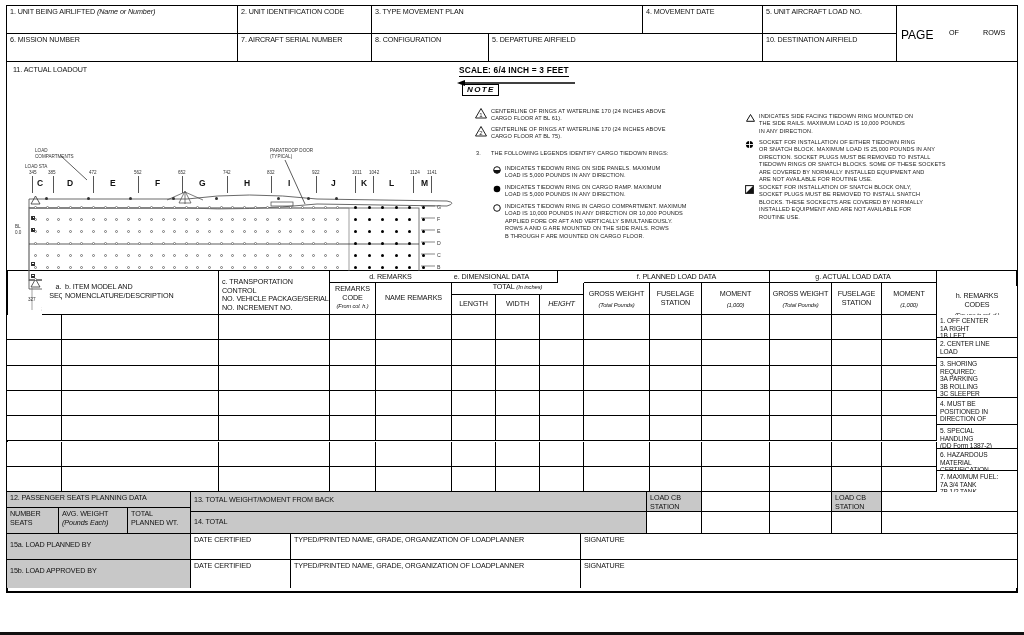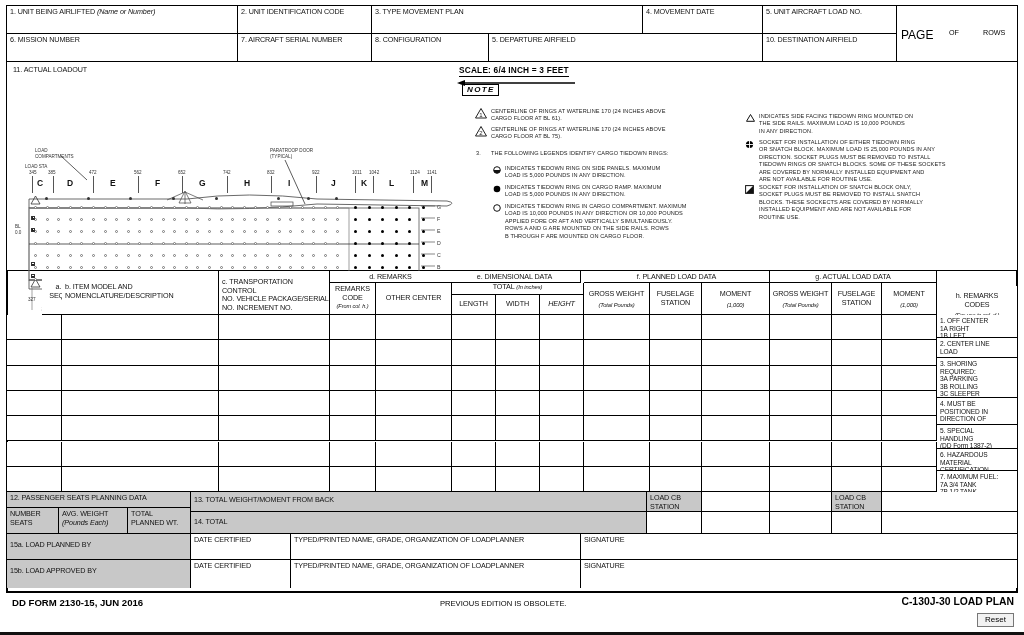--- a/index.html
+++ b/index.html
@@ -658,24 +658,24 @@
 
     <div class="cell ctr" style="left:323px; top:0px; width:122px; height:12px;">
       <div class="lbl ctr">d. REMARKS</div>
     </div>
     <div class="cell ctr" style="left:323px; top:12px; width:46px; height:32px;">
       <div class="lbl ctr" style="padding-top:2px;">REMARKS
 CODE</div>
       <div class="lbl ctr it" style="font-size:5.6px; padding-top:0;">(From col. h.)</div>
     </div>
     <div class="cell ctr" style="left:369px; top:12px; width:76px; height:32px;">
-      <div class="lbl ctr" style="padding-top:11px;">OTHER CENTER</div>
-    </div>
-
-    <div class="cell ctr" style="left:442px; top:0px; width:132px; height:12px;">
+      <div class="lbl ctr" style="padding-top:11px;">NAME REMARKS</div>
+    </div>
+
+    <div class="cell ctr" style="left:419px; top:0px; width:132px; height:12px;">
       <div class="lbl ctr">e. DIMENSIONAL DATA</div>
     </div>
     <div class="cell ctr" style="left:445px; top:12px; width:132px; height:12px;">
       <div class="lbl ctr" style="padding-top:0px;"><span>TOTAL</span> <i style="font-size:5.8px;">(In inches)</i></div>
     </div>
     <div class="cell ctr" style="left:445px; top:24px; width:44px; height:20px;">
       <div class="lbl ctr" style="padding-top:5px;">LENGTH</div>
     </div>
     <div class="cell ctr" style="left:489px; top:24px; width:44px; height:20px;">
       <div class="lbl ctr" style="padding-top:5px;">WIDTH</div>
@@ -1132,20 +1132,14 @@
       <div class="lbl">DATE CERTIFIED</div>
     </div>
     <div class="cell nb-b" style="left:284px; top:289px; width:290px; height:28px; border-bottom:none;">
       <div class="lbl">TYPED/PRINTED NAME, GRADE, ORGANIZATION OF LOADPLANNER</div>
     </div>
     <div class="cell nb-r nb-b" style="left:574px; top:289px; width:436px; height:28px; border-right:none; border-bottom:none;">
       <div class="lbl">SIGNATURE</div>
     </div>
   </div>
 
-  <div id="footer">
-    <div id="foot-left">DD FORM 2130-15, JUN 2016</div>
-    <div id="foot-mid">PREVIOUS EDITION IS OBSOLETE.</div>
-    <div id="foot-right">C-130J-30 LOAD PLAN</div>
-    <button id="reset-btn">Reset</button>
-  </div>
   <div id="bottom-rule"></div>
 </div>
 
 </body></html>

